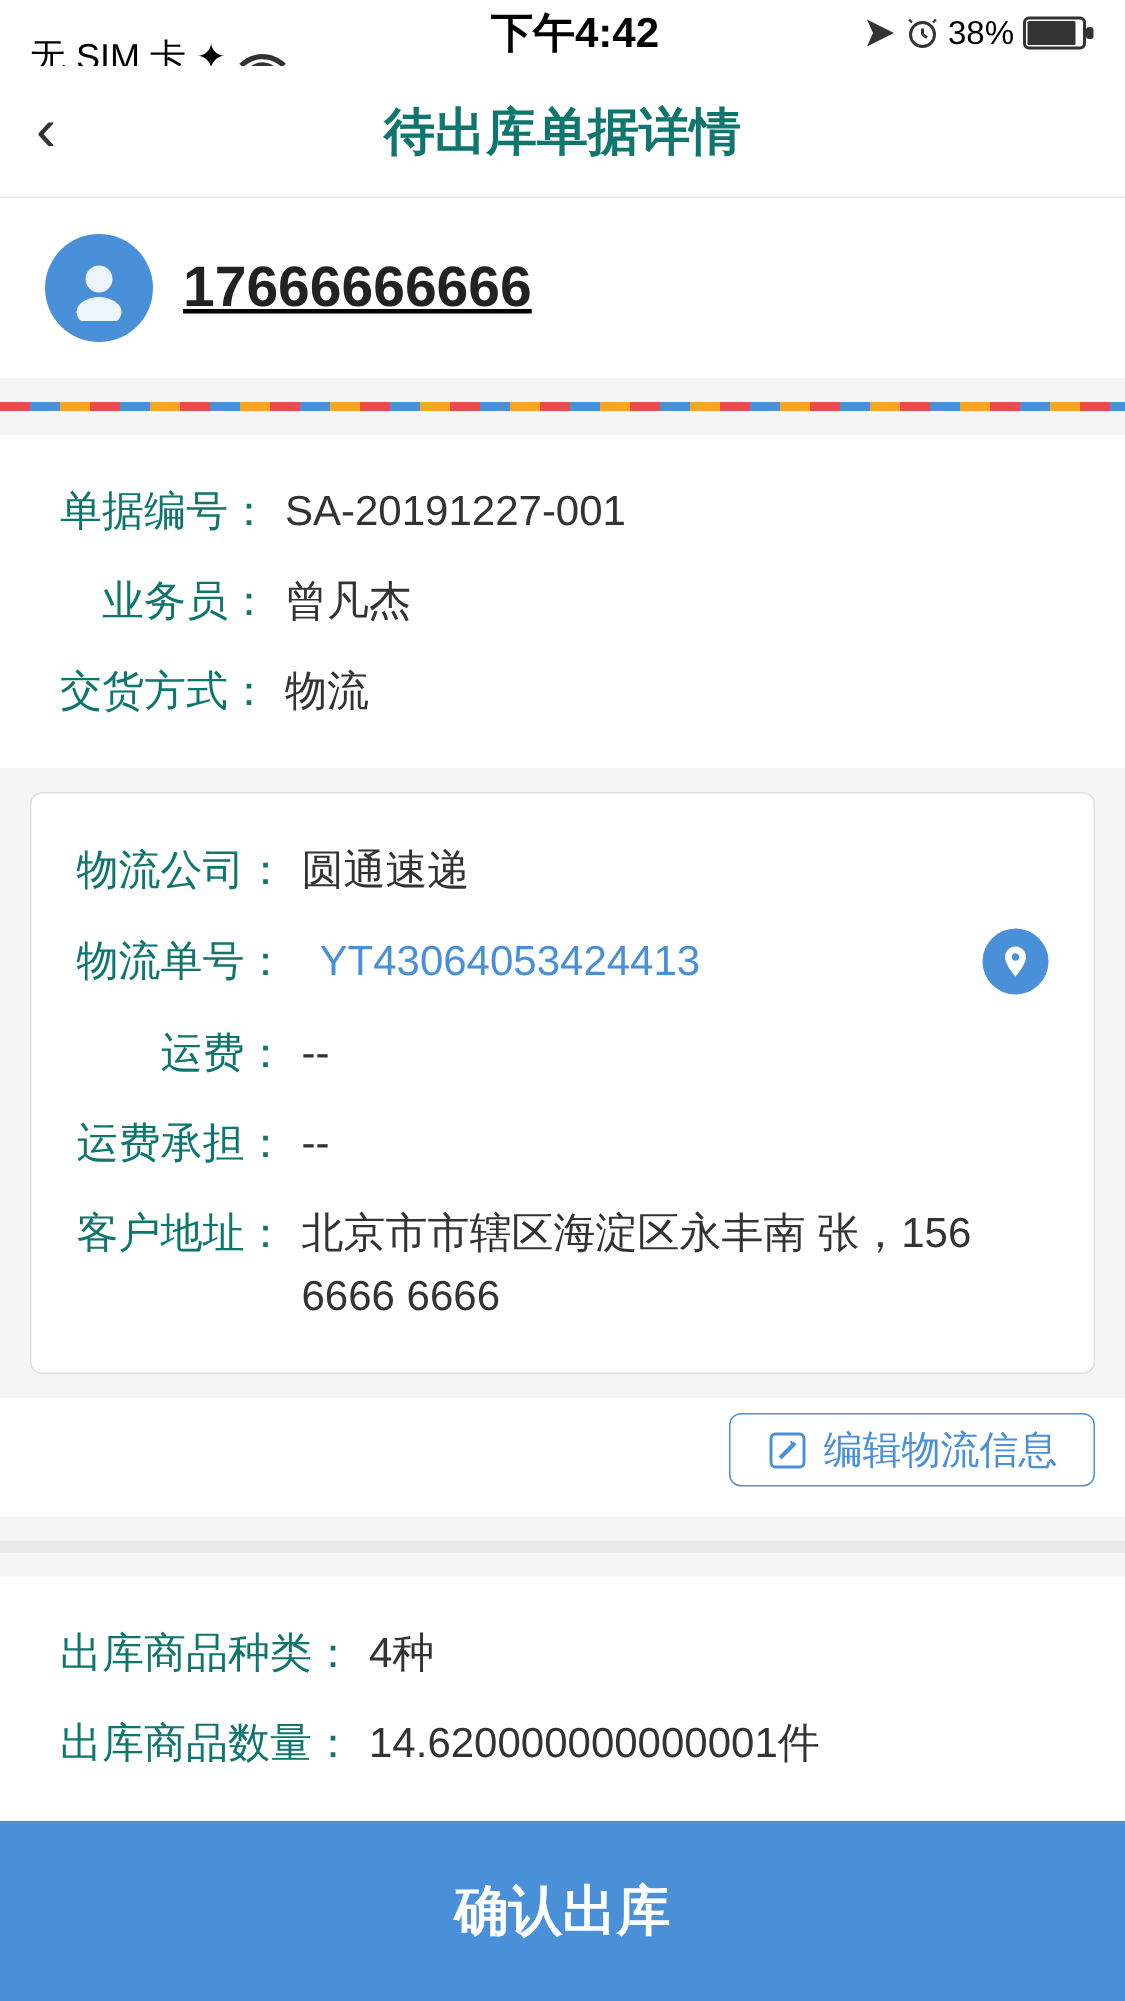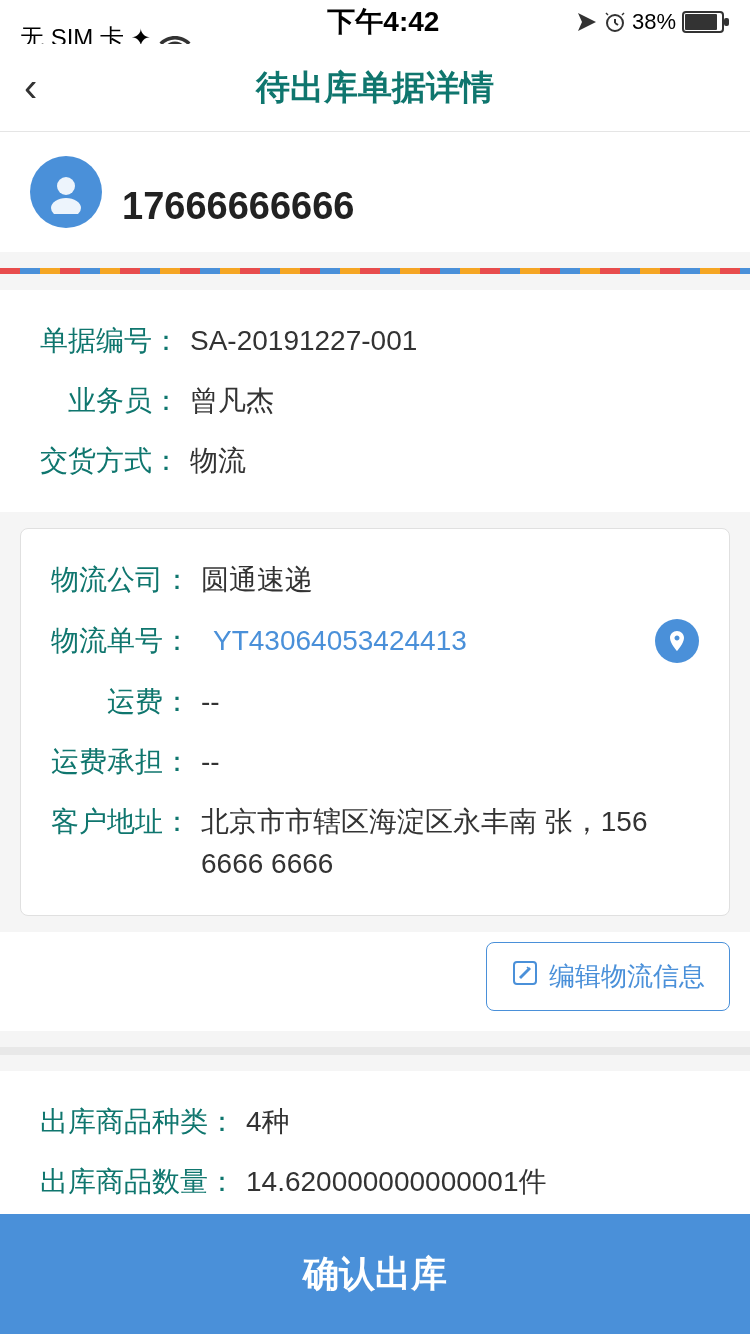--- a/index.html
+++ b/index.html
@@ -49,23 +49,24 @@
       font-size: 34px;
       font-weight: 600;
       color: #0f766e;
     }
 
     
     .customer-header {
       background: #fff;
       padding: 24px 30px;
       display: flex;
-      align-items: flex-end;
+      align-items: center;
       gap: 20px;
       margin-bottom: 2px;
+      text-decoration: underline;
     }
     .avatar {
       width: 72px;
       height: 72px;
       border-radius: 50%;
       background: #4a90d9;
       display: flex;
       align-items: center;
       justify-content: center;
       flex-shrink: 0;
@@ -145,24 +146,24 @@
     .edit-btn {
       display: flex;
       justify-content: flex-end;
       padding: 20px 20px 0;
     }
     .btn-outline {
       border: 1px solid #4a90d9;
       color: #4a90d9;
       background: #fff;
       border-radius: 8px;
-      padding: 16px 24px;
+      padding: 6px 24px;
       font-size: 26px;
       display: flex;
-      align-items: flex-start;
+      align-items: center;
       gap: 10px;
       cursor: pointer;
     }
 
     .view-detail-btn {
       display: flex;
       justify-content: flex-end;
       padding: 20px 20px 0;
     }
 

